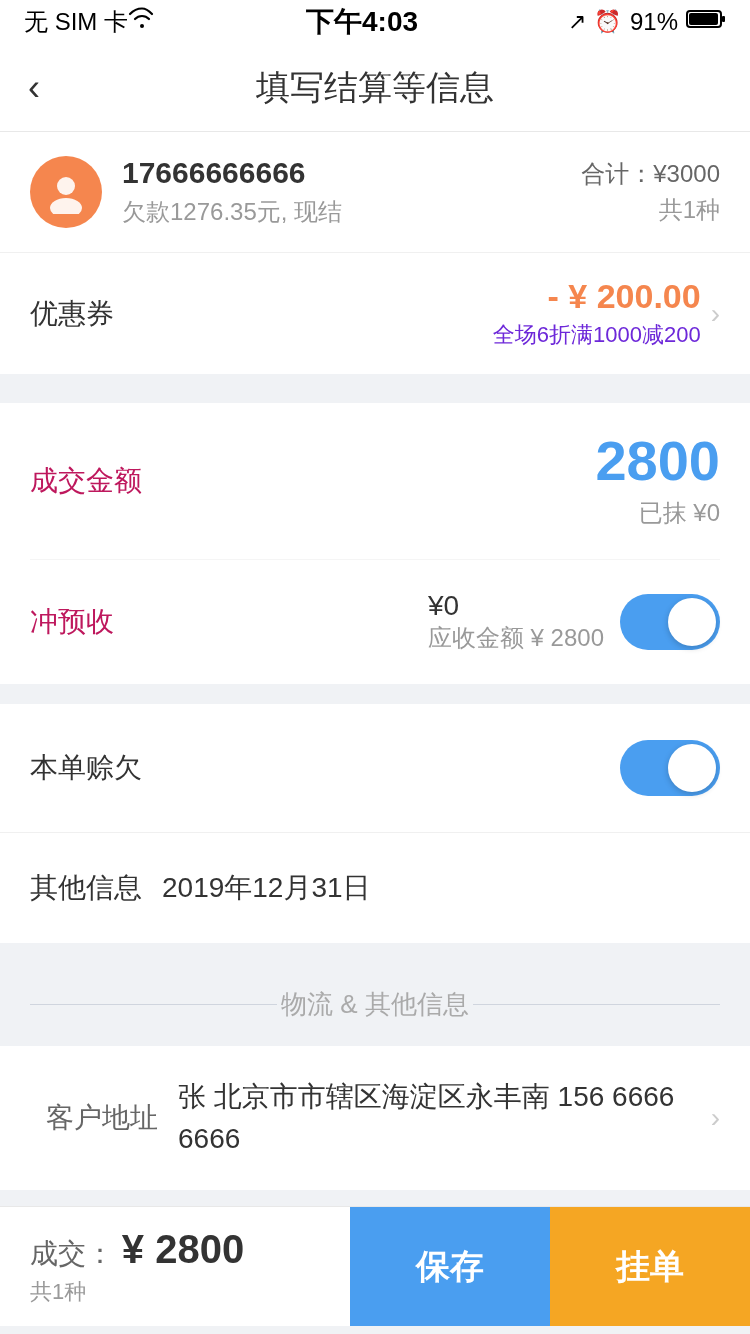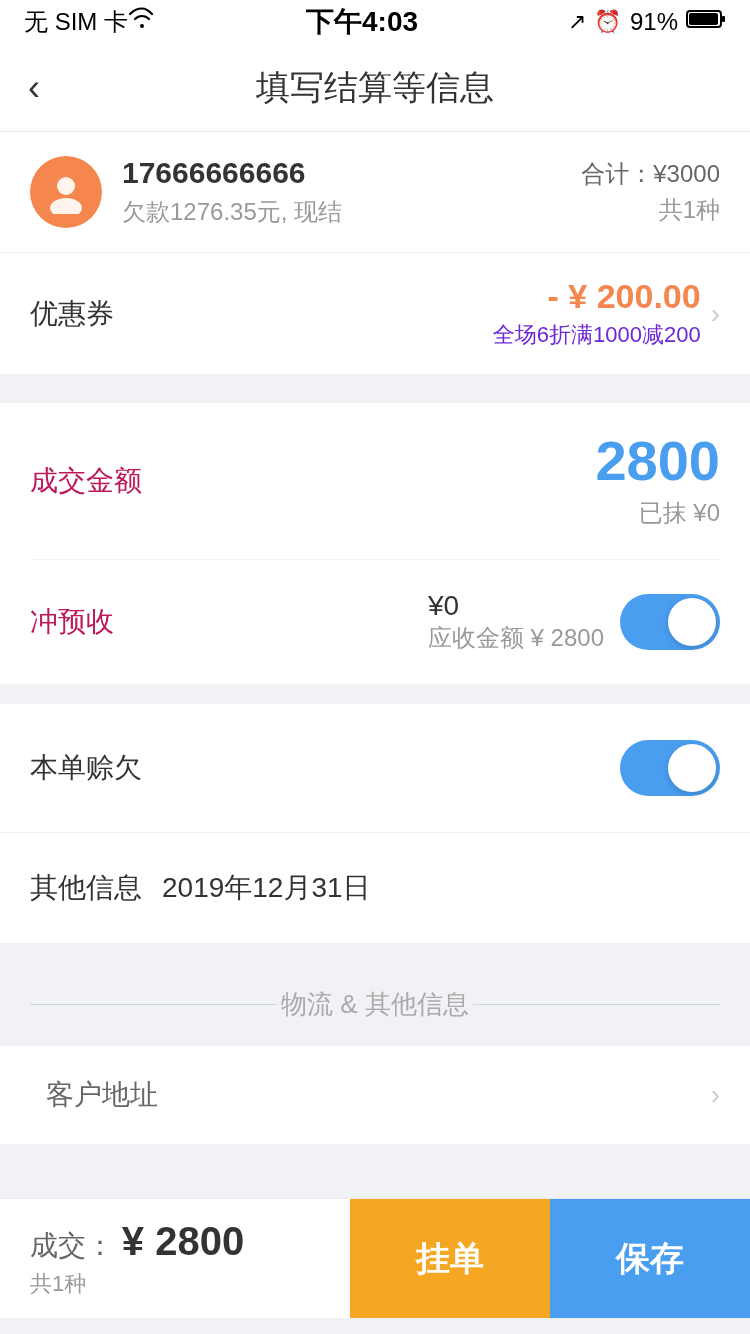--- a/index.html
+++ b/index.html
@@ -197,21 +197,21 @@
       align-items: center;
       justify-content: space-between;
     }
     .address-label { font-size: 28px; color: #666; min-width: 80px; margin-left: 16px; }
     .address-value { font-size: 28px; color: #333; flex: 1; margin-left: 20px; line-height: 1.5; }
     .address-chevron { color: #ccc; font-size: 28px; margin-left: 10px; }
 
     
     .bottom-area {
       position: fixed;
-      bottom: 16px;
+      bottom: 8px;
       width: 750px;
       height: 120px;
       display: flex;
       align-items: stretch;
       background: #fff;
       border-top: 1px solid #e8e8e8;
     }
     .bottom-info {
       flex: 1;
       display: flex;
@@ -352,28 +352,29 @@
 <div class="divider"></div>
 
 <div class="logistics-divider">
   <div class="logistics-line"></div>
   <span class="logistics-text">物流 &amp; 其他信息</span>
   <div class="logistics-line"></div>
 </div>
 
 <div class="address-row">
   <span class="address-label">客户地址</span>
+  <span class="address-value">张 北京市市辖区海淀区永丰南 156 6666 6666</span>
   <span class="address-chevron">›</span>
 </div>
 
 <div style="height: 200px; background: #f0f2f5;"></div>
 
 <div class="bottom-area">
   <div class="bottom-info">
     <div>
       <span class="bottom-deal">成交：</span>
       <span class="bottom-amount">¥ 2800</span>
     </div>
     <div class="bottom-count">共1种</div>
   </div>
+  <div class="bottom-btn btn-save">保存</div>
   <div class="bottom-btn btn-hold">挂单</div>
-  <div class="bottom-btn btn-save">保存</div>
 </div>
 
 </body></html>

